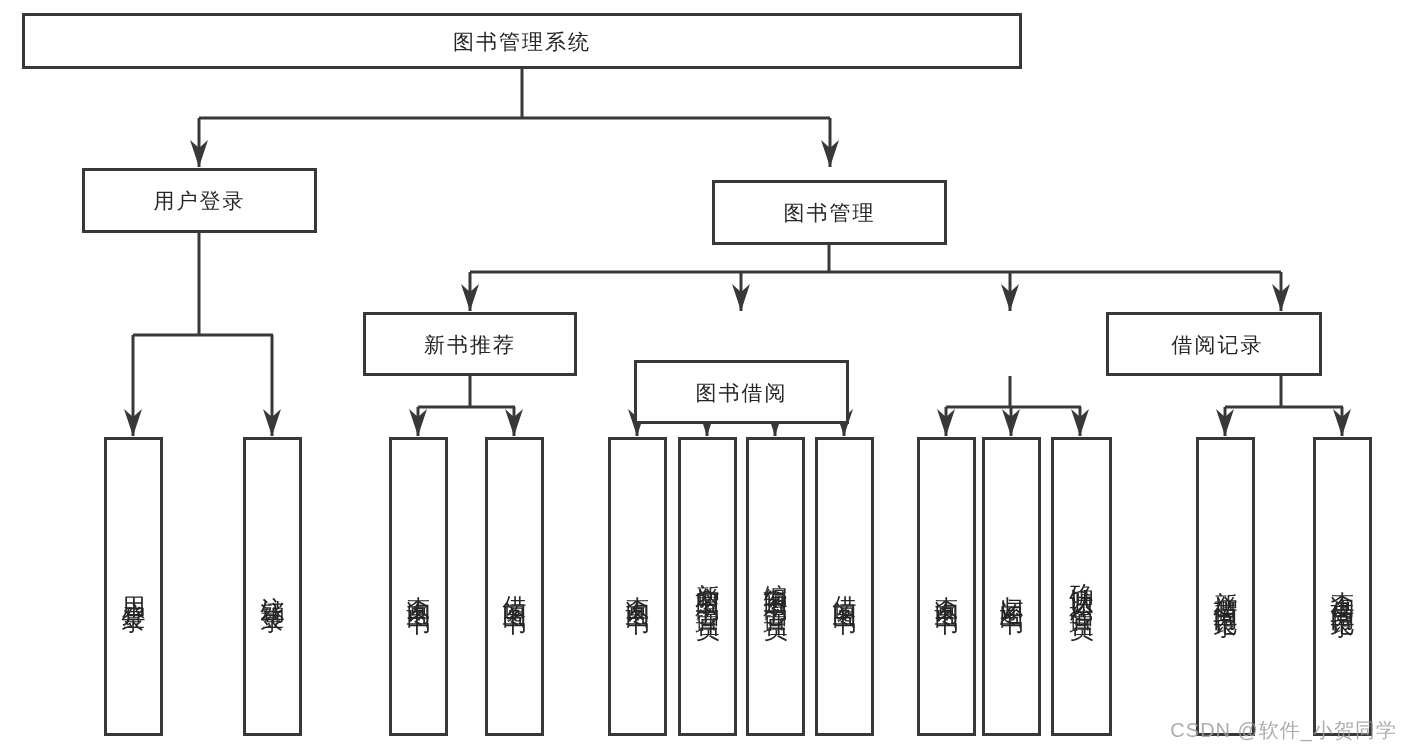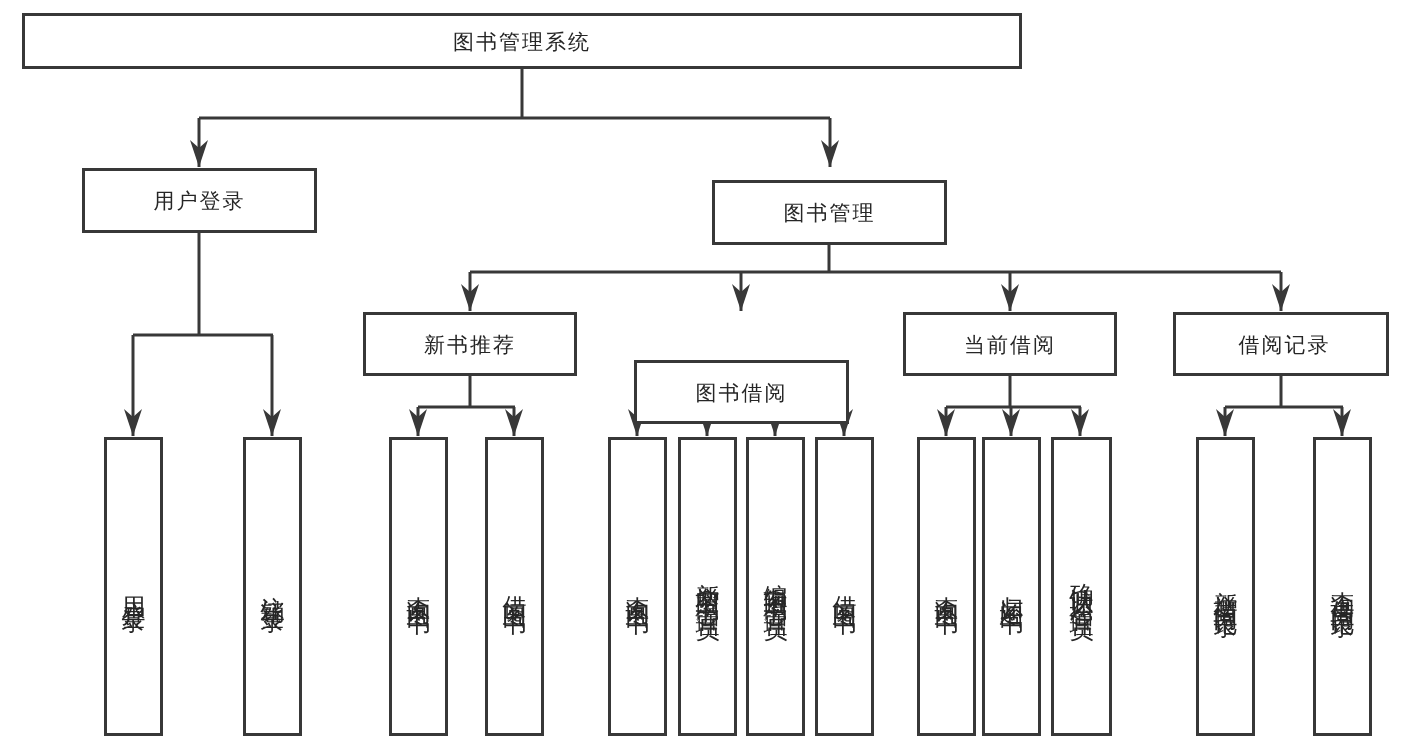--- a/index.html
+++ b/index.html
@@ -108,24 +108,21 @@
   <div class="node" style="left:712px; top:168px; width:235px; height:65px;margin-top:12px;">
     <span class="hlabel">图书管理</span>
   </div>
 
   <div class="node" style="left:363px; top:312px; width:214px; height:64px;">
     <span class="hlabel">新书推荐</span>
   </div>
   <div class="node" style="left:634px; top:312px; width:215px; height:64px;margin-top:48px;">
     <span class="hlabel">图书借阅</span>
   </div>
-  <div class="node" style="left:903px; top:312px; width:214px; height:64px;">
-    <span class="hlabel">当前借阅</span>
-  </div>
-  <div class="node" style="left:1173px; top:312px; width:216px; height:64px;padding-left:7px;">
+  <div class="node" style="left:1106px; top:312px; width:216px; height:64px;padding-left:7px;">
     <span class="hlabel">借阅记录</span>
   </div>
 
   <div class="node vnode" style="left:104px;">
     <span class="vlabel">用户登录</span>
   </div>
   <div class="node vnode" style="left:243px;">
     <span class="vlabel">注销登录</span>
   </div>
 
@@ -159,13 +156,14 @@
     <span class="vlabel">确认归还（管理员）</span>
   </div>
 
   <div class="node vnode" style="left:1196px;">
     <span class="vlabel">新增借阅记录</span>
   </div>
   <div class="node vnode" style="left:1313px;">
     <span class="vlabel">查询借阅记录</span>
   </div>
 
+  <span id="watermark">CSDN @软件_小贺同学</span>
 </div>
 
 </body></html>

